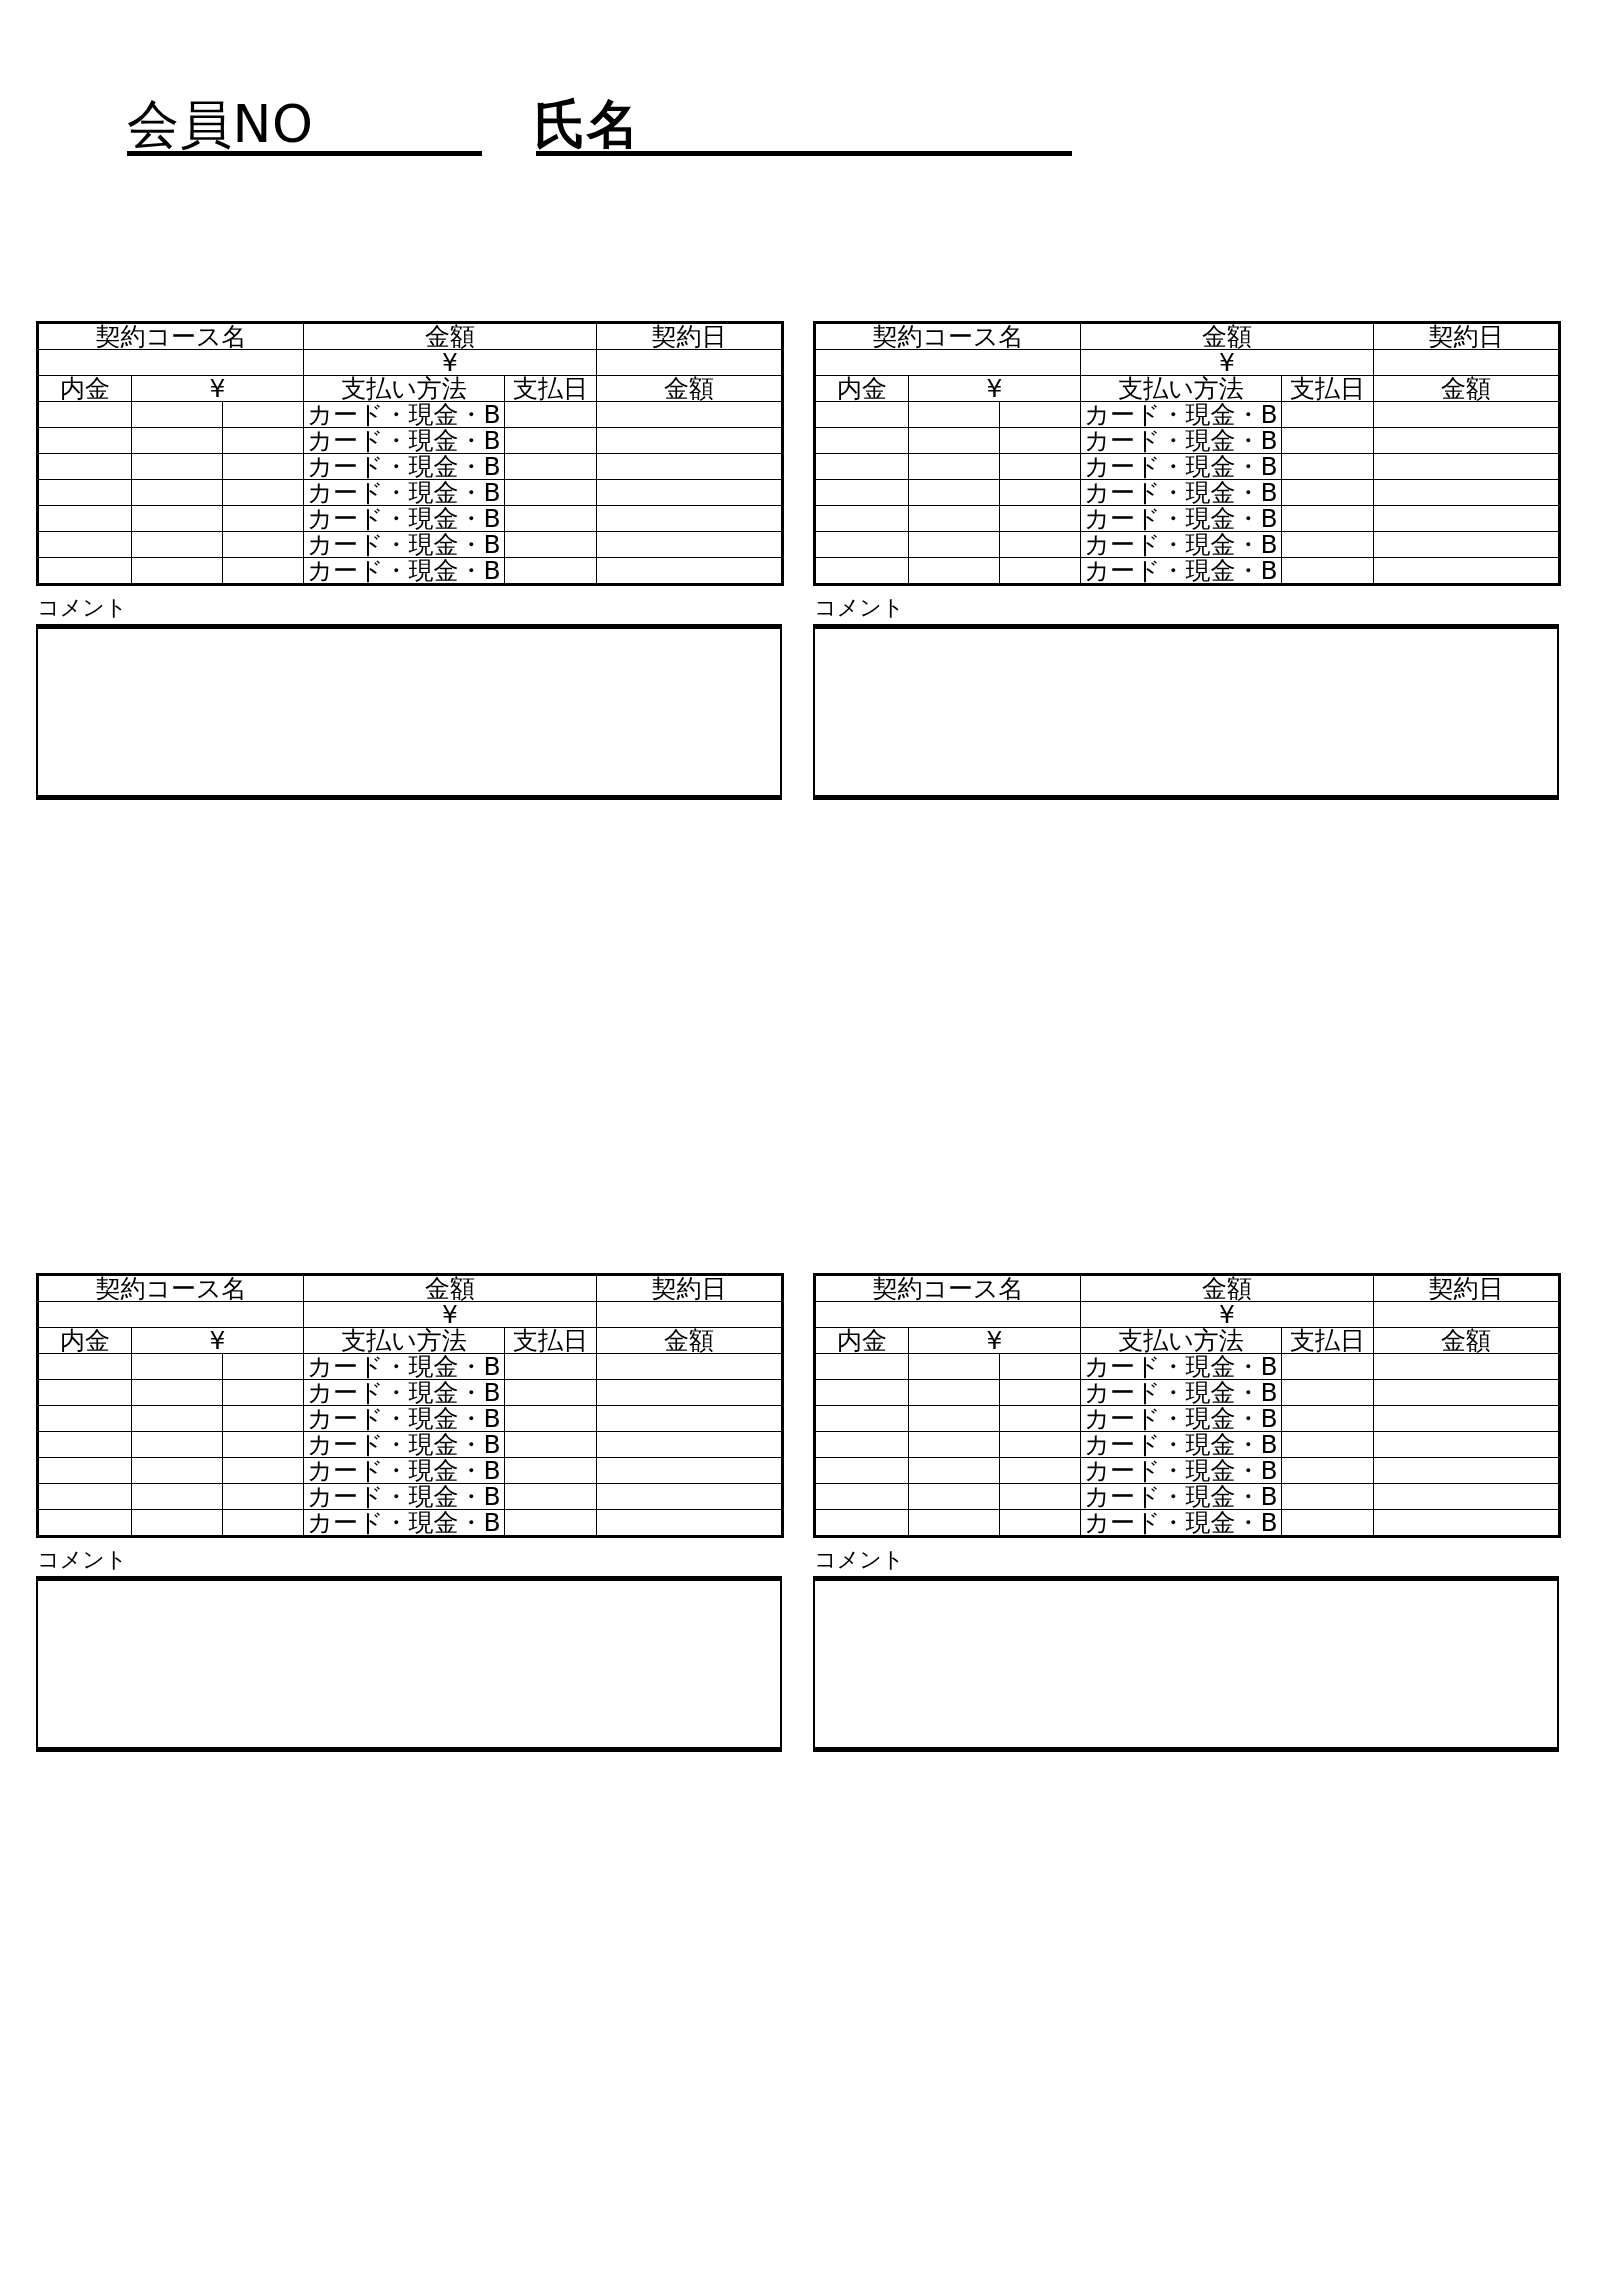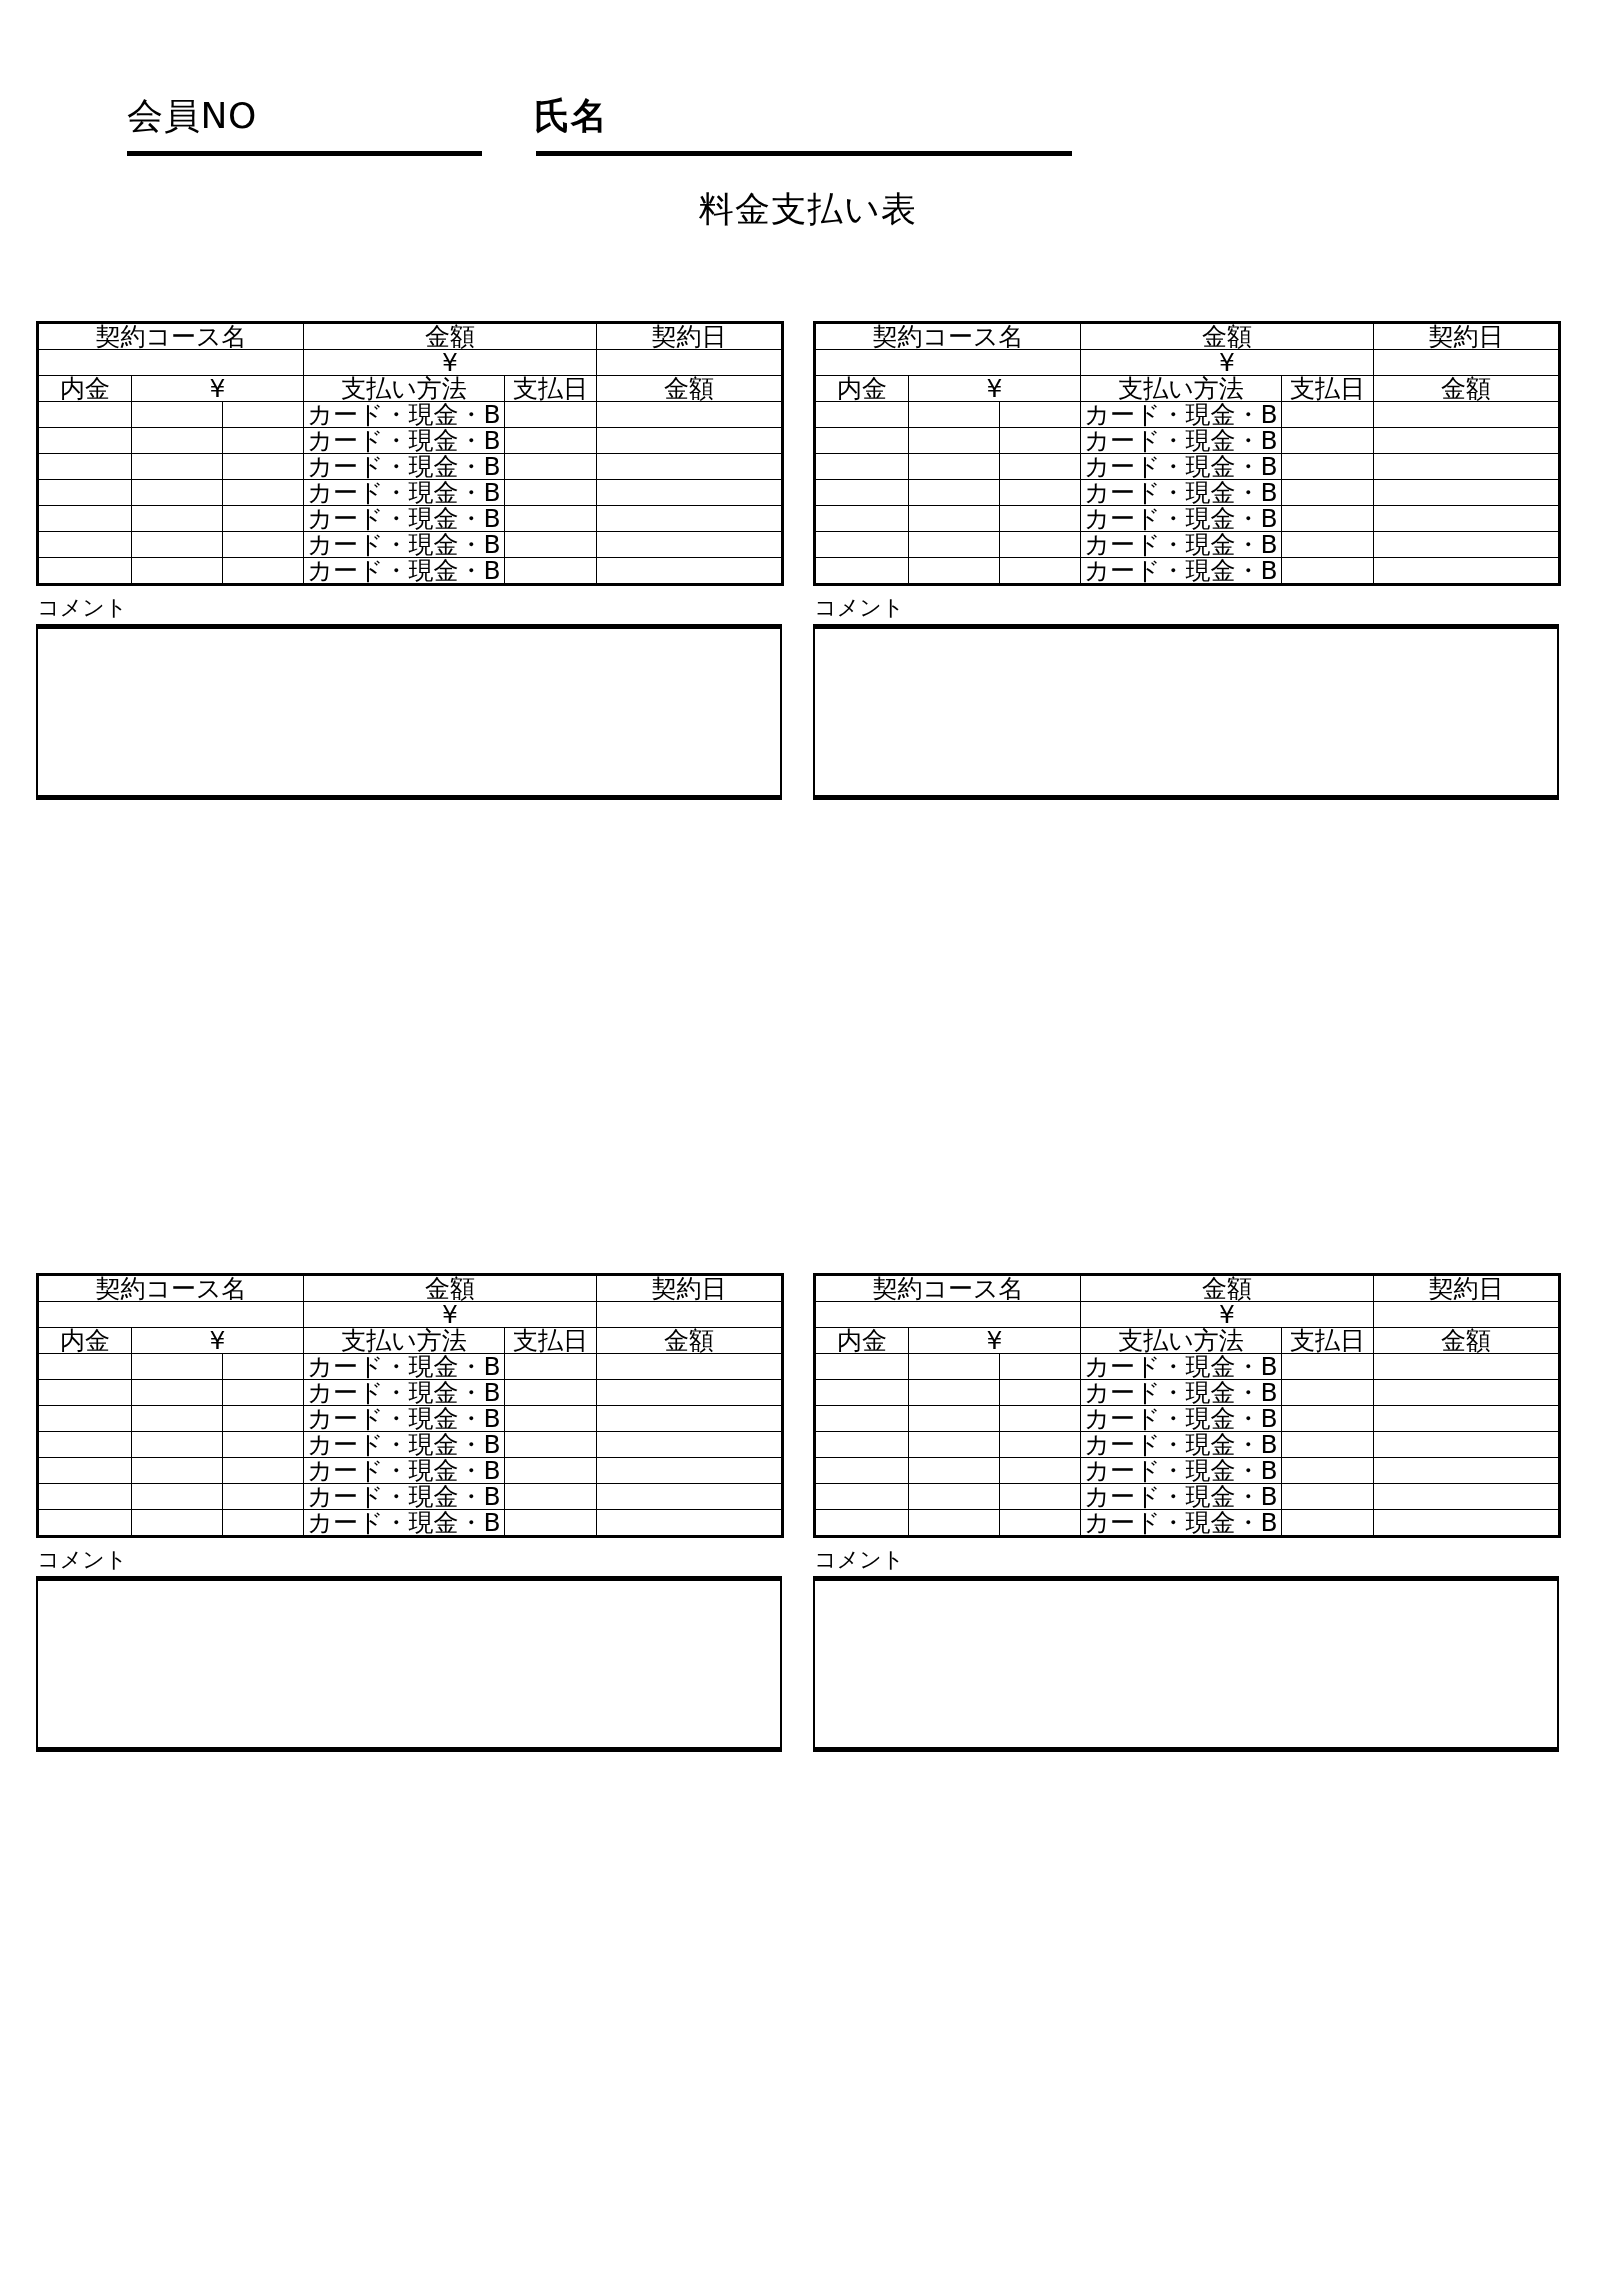--- a/index.html
+++ b/index.html
@@ -22,21 +22,21 @@
     left: 0; top: 0;
     width: 1616px;
     height: 280px;
   }
   .hdr-field {
     position: absolute;
     display: flex;
     align-items: flex-end;
   }
   .hdr-label {
-    font-size: 36px;
+    font-size: 52px;
     line-height: 1;
     letter-spacing: 0.7px;
     white-space: nowrap;
   }
   .hdr-rule {
     position: absolute;
     background: #000;
     height: 4.6px;
   }
   #member-no-field { left: 127px; top: 98px; }
@@ -140,21 +140,20 @@
   <div class="hdr-field" id="member-no-field">
     <span class="hdr-label">会員NO</span>
   </div>
   <div class="hdr-rule" id="member-no-rule"></div>
 
   <div class="hdr-field" id="name-field">
     <span class="hdr-label">氏名</span>
   </div>
   <div class="hdr-rule" id="name-rule"></div>
 
-  <div id="doc-title">料金支払い表</div>
 </div>
 
 <div class="block" id="block-1">
   <table class="pay-table">
     <colgroup>
       <col style="width:94px">
         <col style="width:91px">
         <col style="width:81px">
       <col style="width:201px">
         <col style="width:92px">

